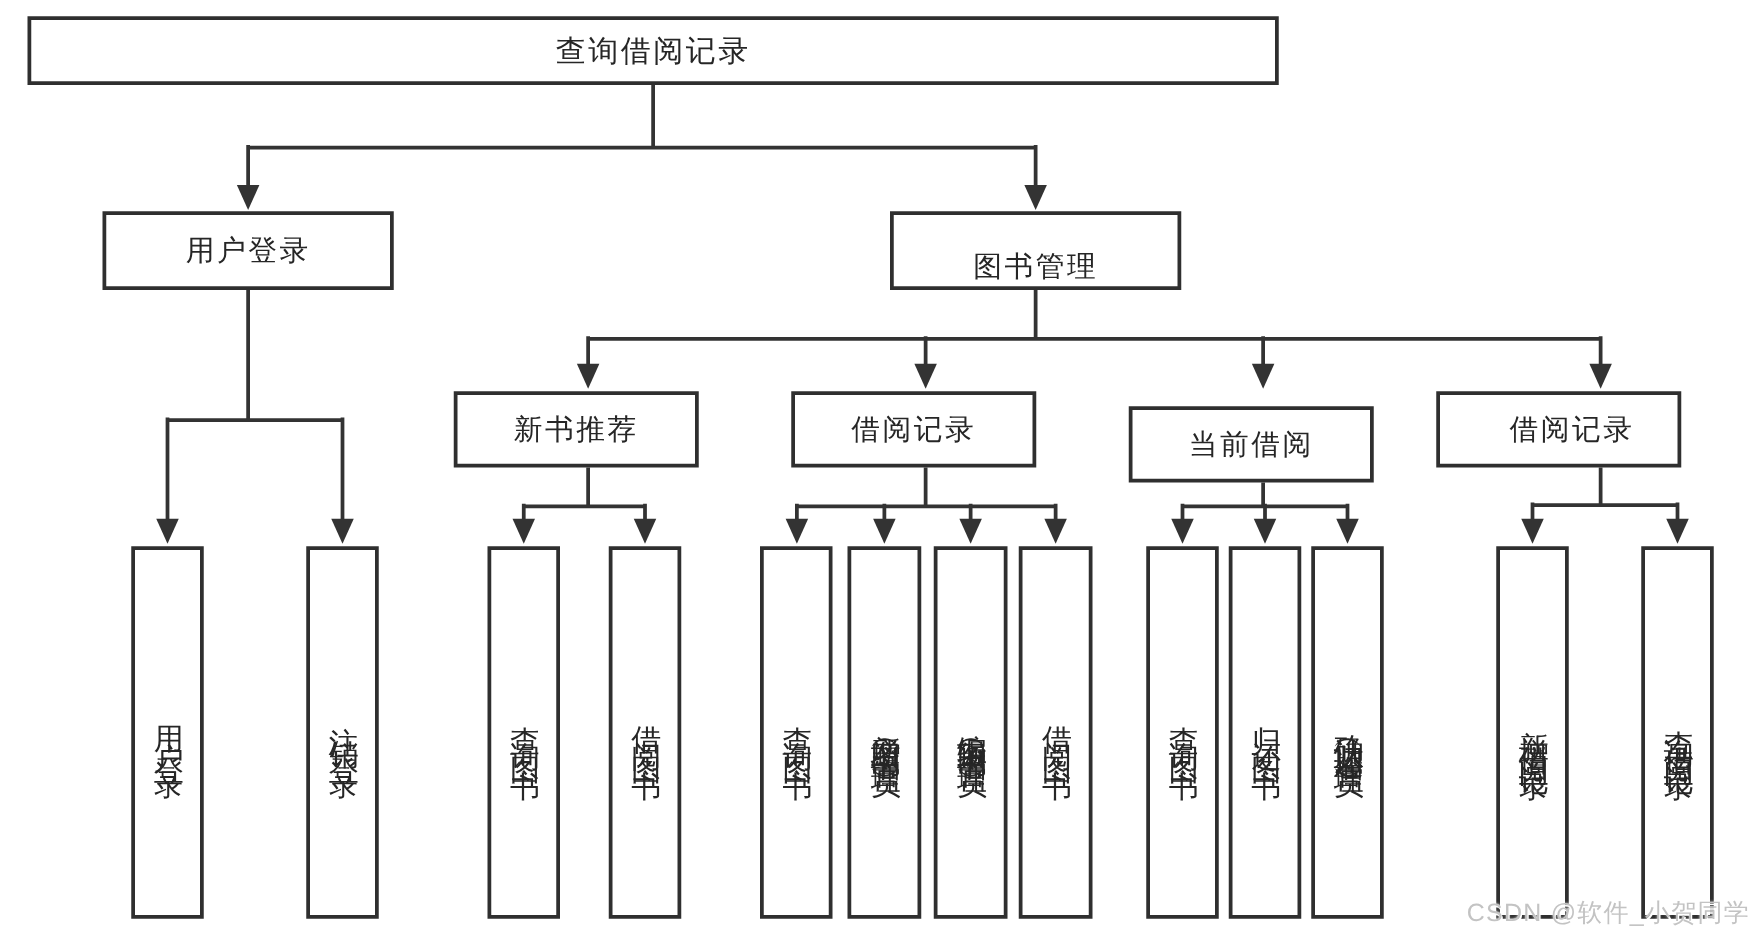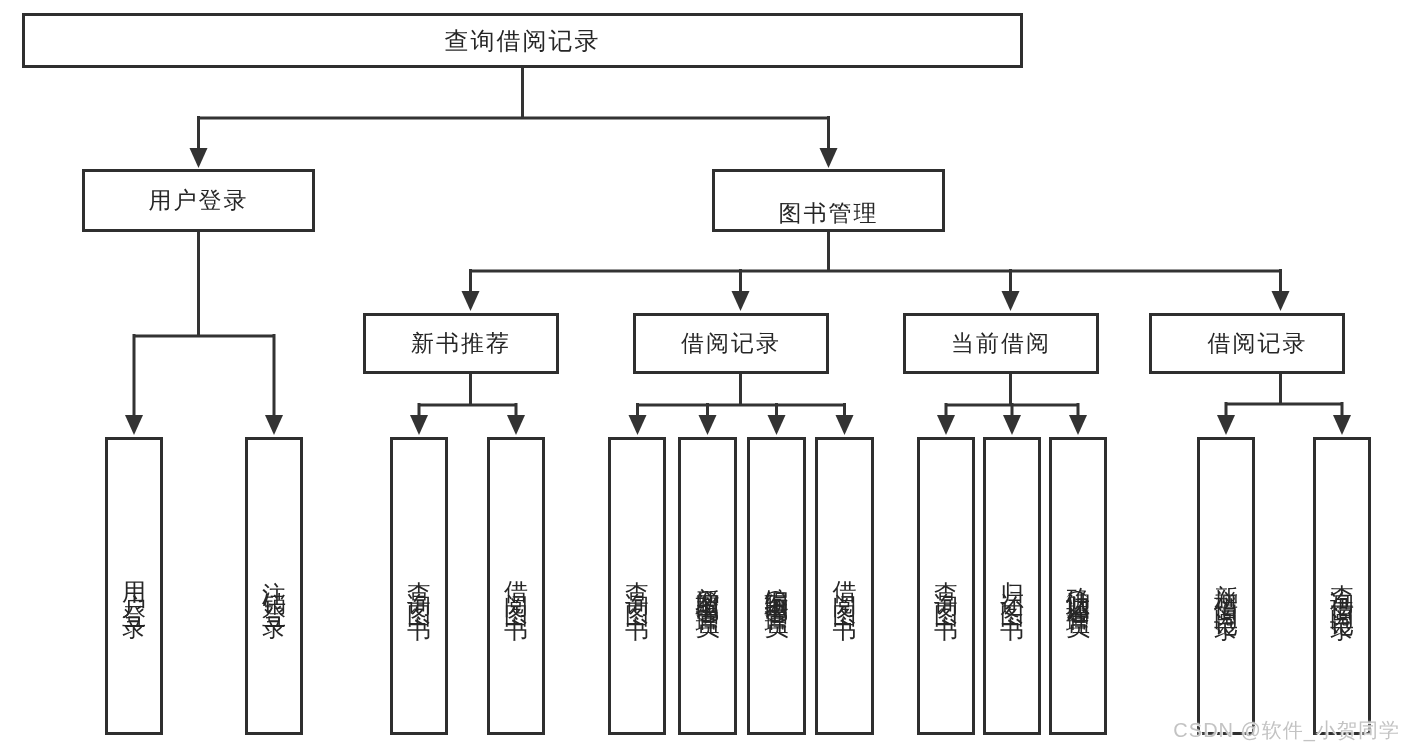--- a/index.html
+++ b/index.html
@@ -121,21 +121,21 @@
   <div class="box hbox lvl2" style="left:712px;align-items:flex-end;">
     <span>图书管理</span>
   </div>
 
   <div class="box hbox lvl3" style="left:363px;">
     <span>新书推荐</span>
   </div>
   <div class="box hbox lvl3" style="left:633px;">
     <span>借阅记录</span>
   </div>
-  <div class="box hbox lvl3" style="left:903px;">
+  <div class="box hbox lvl3" style="left:903px;margin-top:12px;">
     <span>当前借阅</span>
   </div>
   <div class="box hbox lvl3" style="left:1149px;padding-left:21px;">
     <span>借阅记录</span>
   </div>
 
   <div class="box leaf len4" style="left:105px;">
     <span>用户登录</span>
   </div>
   <div class="box leaf len4" style="left:245px;">

